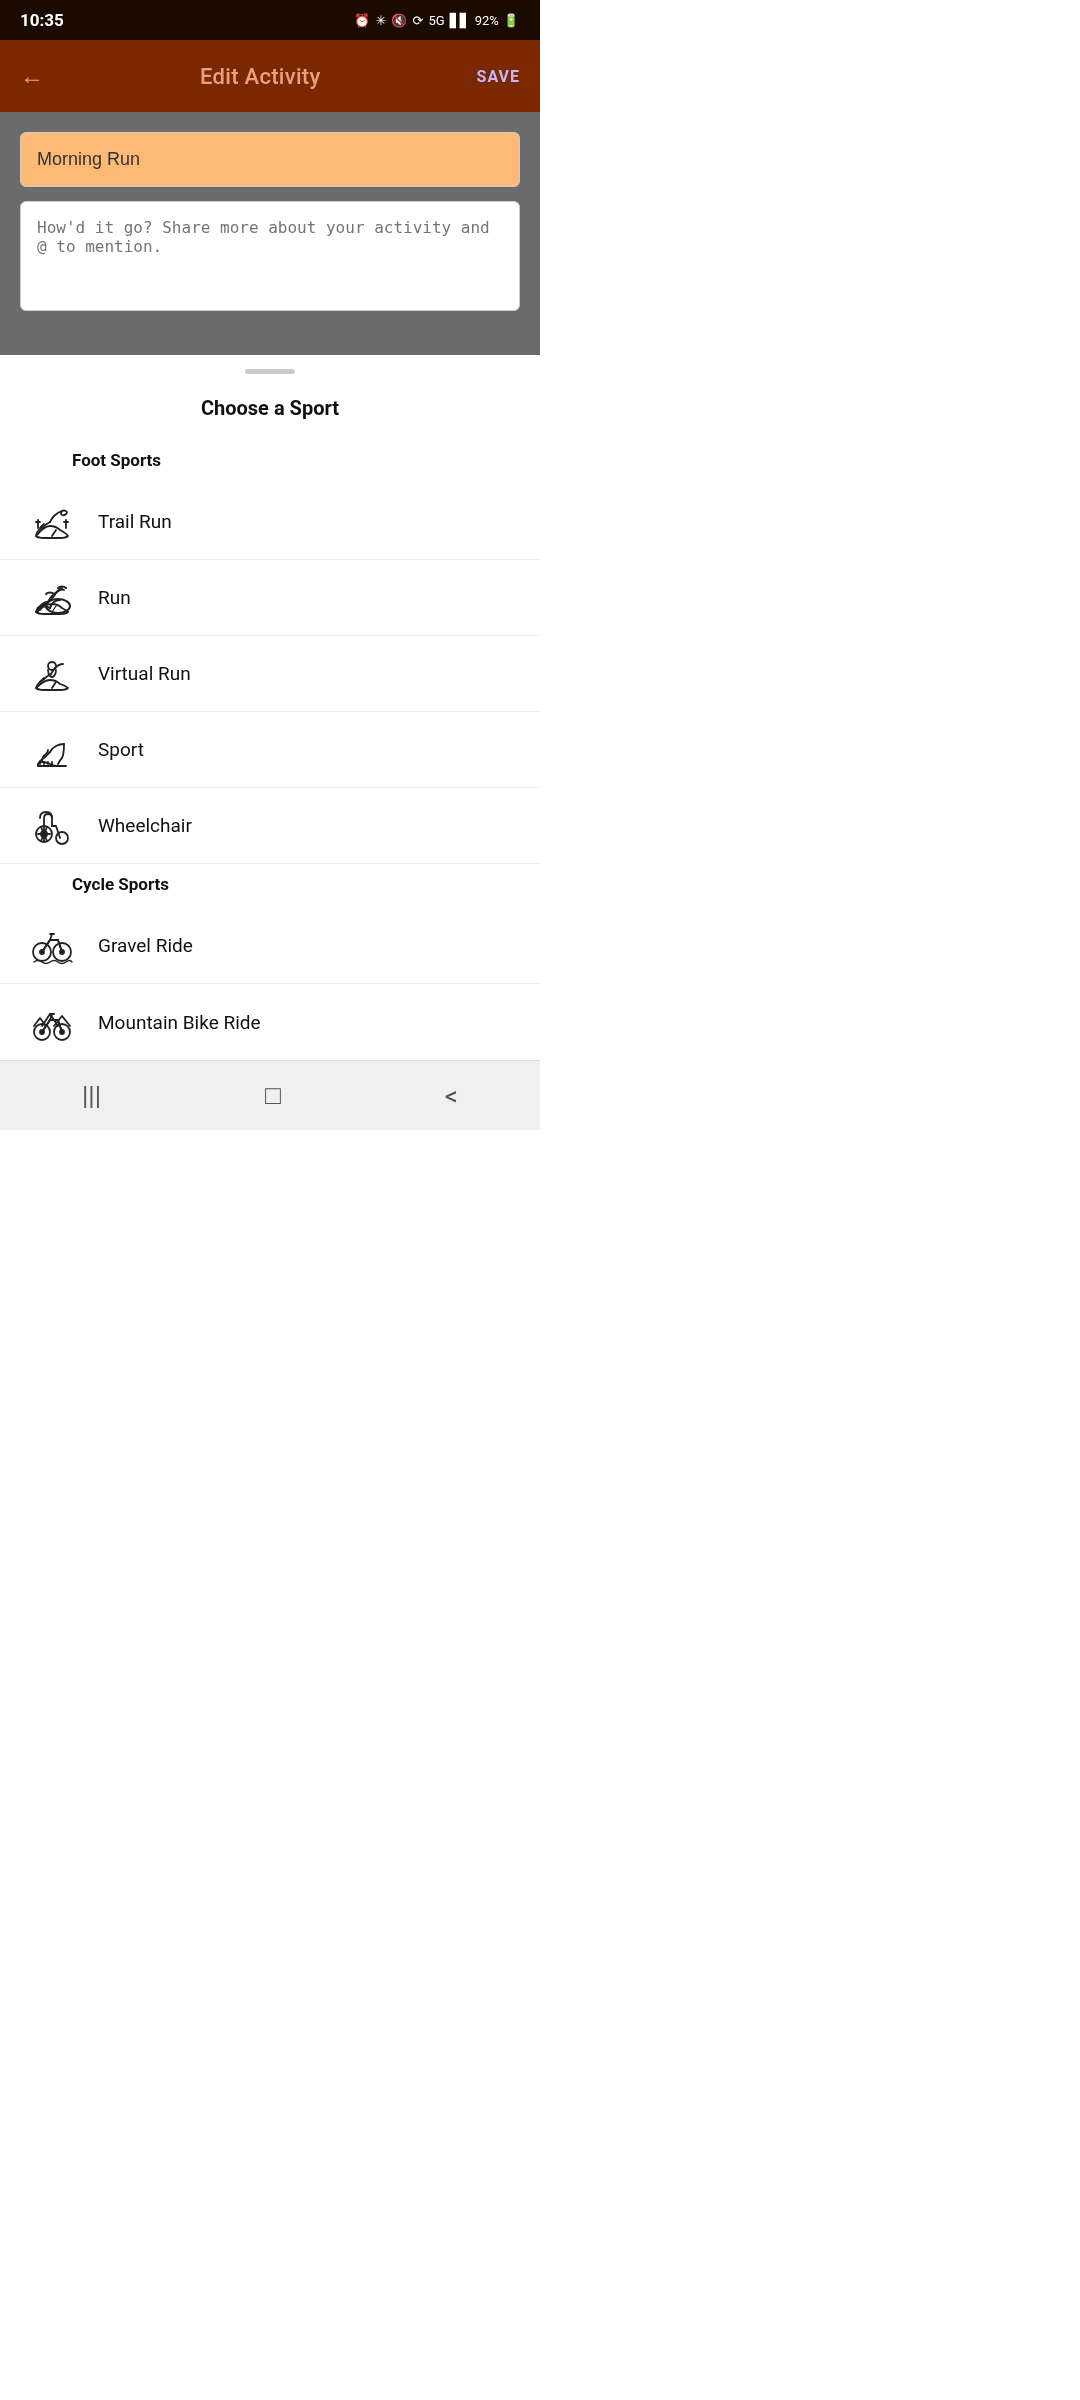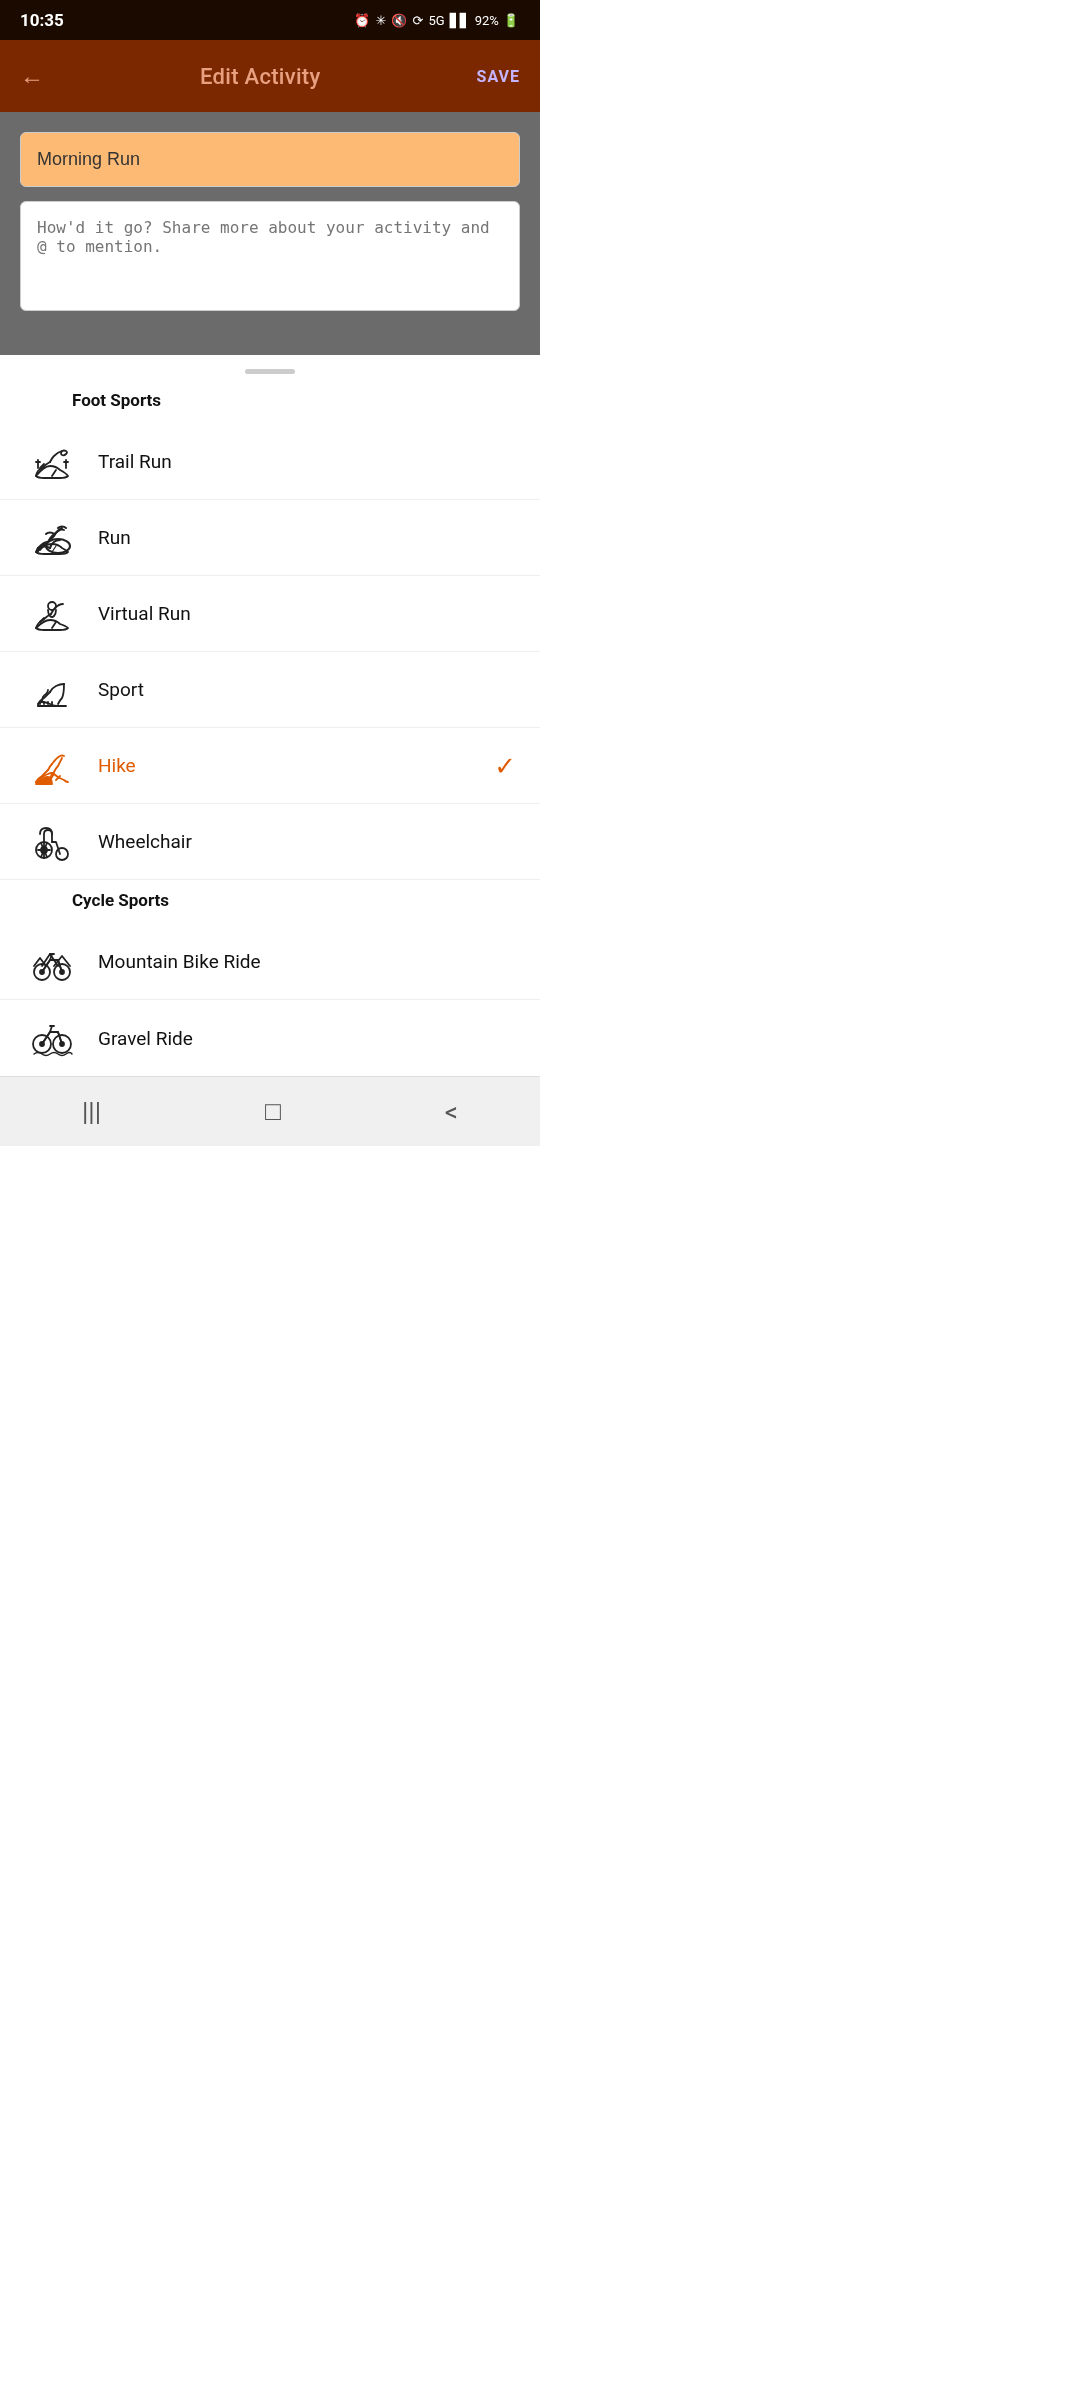--- a/index.html
+++ b/index.html
@@ -203,20 +203,21 @@
 
 <div class="form-area">
   <input class="form-input" type="text" value="Morning Run" style="">
   <textarea class="form-textarea" placeholder="How'd it go? Share more about your activity and @ to mention." style=""></textarea>
 </div>
 
 <div class="bottom-sheet">
   <div class="sheet-handle">
     <div class="sheet-handle-bar"></div>
   </div>
+  <div class="sheet-title">Choose a Sport</div>
 
   <div class="section-label">Foot Sports</div>
 
   <div class="sport-item">
     <div class="sport-icon">
       <svg viewBox="0 0 44 44" fill="none" stroke="#222" stroke-width="1.8" stroke-linecap="round" stroke-linejoin="round">
         <path d="M6 36 Q14 26 20 26 Q26 26 30 30 Q36 33 38 36 Q36 38 30 38 Q22 38 14 38 Q8 38 6 36Z"></path>
         <path d="M6 36 Q7 30 12 28 Q16 24 20 22"></path>
         <path d="M20 22 Q22 18 24 16 Q28 12 32 11"></path>
         <path d="M10 28 Q12 26 14 24"></path>
@@ -277,38 +278,20 @@
         <line x1="18" y1="34" x2="18" y2="38" stroke-dasharray="2,2"></line>
         <line x1="22" y1="34" x2="22" y2="38" stroke-dasharray="2,2"></line>
         <path d="M8 36 Q10 32 14 30 Q18 26 20 24"></path>
         <path d="M20 24 Q22 20 26 18 Q30 16 34 16"></path>
         <path d="M28 36 Q30 32 32 30 Q34 26 34 16"></path>
       </svg>
     </div>
     <span class="sport-name">Sport</span>
   </div>
 
-  <div class="sport-item">
-    <div class="sport-icon">
-      <svg viewBox="0 0 44 44" fill="none" stroke="#e05c00" stroke-width="1.8" stroke-linecap="round" stroke-linejoin="round">
-        <path d="M6 38 Q12 32 18 30 Q22 28 24 30 Q28 34 34 36 Q36 38 38 38"></path>
-        <path d="M6 38 Q8 34 12 32 Q16 28 18 26"></path>
-        <path d="M18 26 Q20 22 22 20"></path>
-        <path d="M22 20 Q26 14 30 12 Q32 11 34 12"></path>
-        <path d="M8 38 Q10 34 14 32"></path>
-        <path d="M20 36 L24 30"></path>
-        <path d="M26 36 L30 32"></path>
-
-        <path d="M6 40 Q10 36 14 34 Q18 32 20 34 Q22 36 22 40 Q16 40 6 40Z" fill="#e05c00" stroke="#e05c00"></path>
-        <path d="M20 34 Q22 30 24 28 Q26 24 28 22 Q30 18 32 14" stroke="#e05c00"></path>
-      </svg>
-    </div>
-    <span class="sport-name active">Hike</span>
-    <span class="check-icon">✓</span>
-  </div>
 
   <div class="sport-item">
     <div class="sport-icon">
       <svg viewBox="0 0 44 44" fill="none" stroke="#222" stroke-width="1.8" stroke-linecap="round" stroke-linejoin="round">
         <circle cx="14" cy="30" r="8"></circle>
         <circle cx="14" cy="30" r="3" fill="#222"></circle>
         <circle cx="32" cy="34" r="6"></circle>
         <path d="M14 22 L14 14 Q14 10 18 10 Q22 10 22 14 L22 22"></path>
         <path d="M22 22 L26 22 L30 34"></path>
         <line x1="8" y1="30" x2="14" y2="30"></line>
@@ -322,55 +305,55 @@
     </div>
     <span class="sport-name">Wheelchair</span>
   </div>
 
   <div class="section-label">Cycle Sports</div>
 
 
   <div class="sport-item">
     <div class="sport-icon">
       <svg viewBox="0 0 44 44" fill="none" stroke="#222" stroke-width="1.8" stroke-linecap="round" stroke-linejoin="round">
+        <circle cx="12" cy="28" r="9"></circle>
+        <circle cx="32" cy="28" r="9"></circle>
+        <circle cx="12" cy="28" r="2" fill="#222"></circle>
+        <circle cx="32" cy="28" r="2" fill="#222"></circle>
+        <path d="M12 28 L20 16 L28 16 L32 28"></path>
+        <path d="M20 16 L22 10"></path>
+        <path d="M20 10 L24 10"></path>
+        <path d="M20 16 L12 28"></path>
+        <path d="M28 16 L32 28"></path>
+
+        <path d="M4 38 Q8 35 12 38 Q16 41 20 38 Q24 35 28 38 Q32 41 36 38 Q40 35 42 38" stroke-width="1.5"></path>
+      </svg>
+    </div>
+    <span class="sport-name">Gravel Ride</span>
+  </div>
+
+  <div class="sport-item">
+    <div class="sport-icon">
+      <svg viewBox="0 0 44 44" fill="none" stroke="#222" stroke-width="1.8" stroke-linecap="round" stroke-linejoin="round">
         <circle cx="12" cy="32" r="8"></circle>
         <circle cx="32" cy="32" r="8"></circle>
         <circle cx="12" cy="32" r="2" fill="#222"></circle>
         <circle cx="32" cy="32" r="2" fill="#222"></circle>
         <path d="M12 32 L20 20 L28 20 L32 32"></path>
         <path d="M20 20 L22 14"></path>
         <path d="M20 14 L24 14"></path>
         <path d="M20 20 L12 32"></path>
         <path d="M28 20 L32 32"></path>
 
         <path d="M4 26 L10 18 L16 26"></path>
         <path d="M12 26 L20 14 L28 26"></path>
         <path d="M24 26 L32 16 L40 26"></path>
       </svg>
     </div>
     <span class="sport-name">Mountain Bike Ride</span>
   </div>
-
-  <div class="sport-item">
-    <div class="sport-icon">
-      <svg viewBox="0 0 44 44" fill="none" stroke="#222" stroke-width="1.8" stroke-linecap="round" stroke-linejoin="round">
-        <circle cx="12" cy="28" r="9"></circle>
-        <circle cx="32" cy="28" r="9"></circle>
-        <circle cx="12" cy="28" r="2" fill="#222"></circle>
-        <circle cx="32" cy="28" r="2" fill="#222"></circle>
-        <path d="M12 28 L20 16 L28 16 L32 28"></path>
-        <path d="M20 16 L22 10"></path>
-        <path d="M20 10 L24 10"></path>
-        <path d="M20 16 L12 28"></path>
-        <path d="M28 16 L32 28"></path>
-
-        <path d="M4 38 Q8 35 12 38 Q16 41 20 38 Q24 35 28 38 Q32 41 36 38 Q40 35 42 38" stroke-width="1.5"></path>
-      </svg>
-    </div>
-    <span class="sport-name">Gravel Ride</span>
-  </div>
 </div>
 
 <div class="nav-bar">
   <span class="nav-btn">|||</span>
   <span class="nav-btn">□</span>
   <span class="nav-btn">&lt;</span>
 </div>
 
 </body></html>

